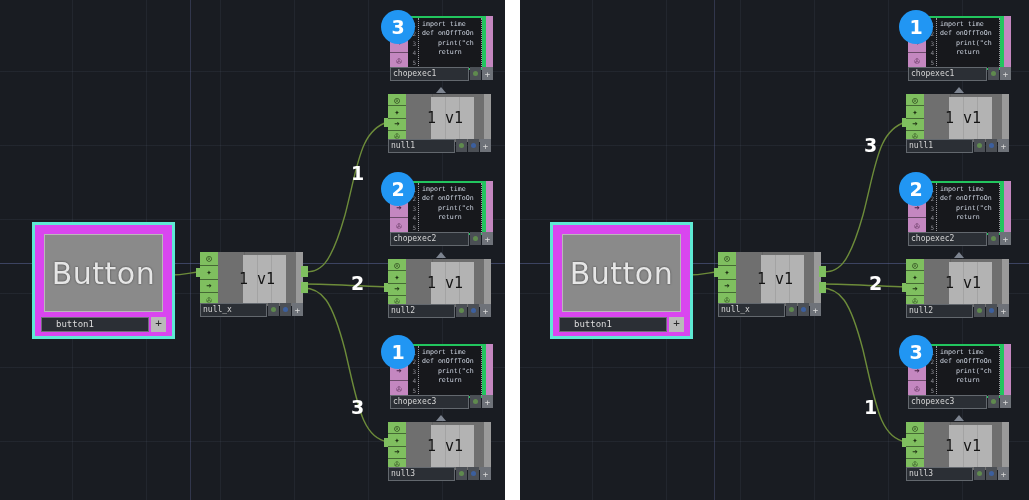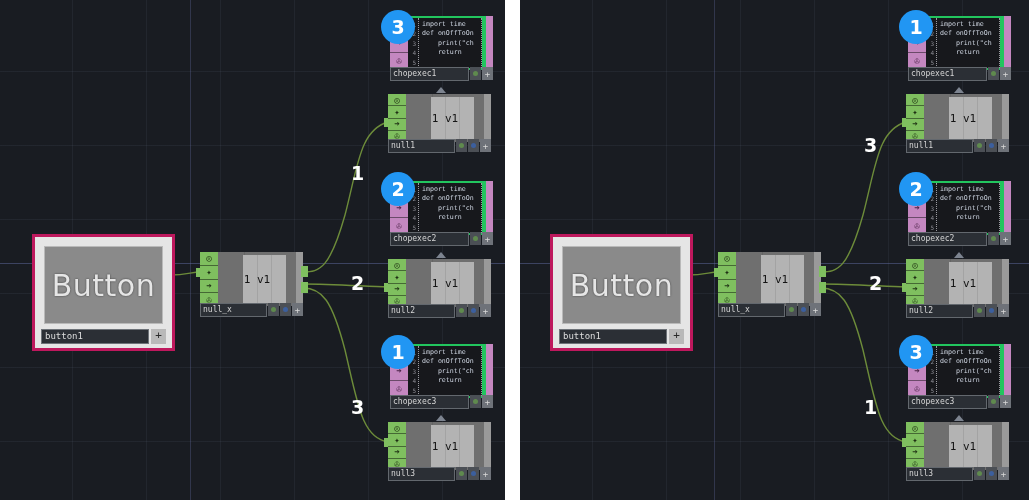--- a/index.html
+++ b/index.html
@@ -16,28 +16,28 @@
           linear-gradient(to bottom, rgba(120,130,150,0.10) 1px, transparent 1px);
         background-size:74px 74px;
         background-position:-2px -3px;
         pointer-events:none;}
   .axis-h{position:absolute;left:0;right:0;height:1px;background:rgba(105,115,175,0.45);}
   .axis-v{position:absolute;top:0;bottom:0;width:1px;background:rgba(105,115,175,0.30);}
 
   .wires{position:absolute;inset:0;pointer-events:none;}
 
   
-  .btnnode{position:absolute;background:#e5e5e5;border:3px solid #be185d;box-sizing:border-box;margin-top:12px;}
+  .btnnode{position:absolute;background:#d946ef;border:3px solid #5eead4;box-sizing:border-box;}
   .btnnode .face{position:absolute;left:9px;top:9px;right:9px;bottom:24px;
         background:#8a8a8a;border:1px solid #b9b9b9;display:flex;align-items:center;justify-content:center;}
   .btnnode .face span{color:#e6e6e6;font-family:"DejaVu Sans",sans-serif;font-size:30px;letter-spacing:0.5px;
         text-shadow:0 0 2px rgba(0,0,0,.6);}
   .btnnode .namebar{position:absolute;left:6px;right:6px;bottom:4px;height:15px;display:flex;align-items:center;}
   .btnnode .nm{flex:1;height:15px;background:#2b2f35;border:1px solid #6d7278;color:#dcdcdc;
-        font-size:9px;line-height:13px;padding-left:3px;box-sizing:border-box;overflow:hidden;white-space:nowrap;}
+        font-size:9px;line-height:13px;padding-left:14px;box-sizing:border-box;overflow:hidden;white-space:nowrap;}
   .btnnode .plus{width:15px;height:15px;background:#b9b9b9;color:#2a2a2a;font-size:11px;line-height:14px;
         text-align:center;margin-left:2px;box-sizing:border-box;}
 
   
   .node{position:absolute;box-sizing:border-box;}
   .node .body{position:absolute;left:0;right:0;top:0;bottom:16px;display:flex;}
   .node .strip{width:18px;display:flex;flex-direction:column;box-sizing:border-box;}
   .node .cell{flex:1;border-bottom:1px solid rgba(0,0,0,.45);display:flex;align-items:center;justify-content:center;
         font-size:9px;color:#23301c;}
   .node .cell:last-child{border-bottom:none;}
@@ -46,21 +46,21 @@
   .node.chop .strip{background:#c487c0;}
   .node.chop .cell{color:#4a2346;}
 
   .node .main{flex:1;position:relative;overflow:hidden;}
   .node.null .main{background:#6f6f6f;}
   .node.null .viewer{position:absolute;left:32%;top:3px;right:10px;bottom:3px;background:#b3b3b3;}
   .node.null .viewer:before{content:"";position:absolute;left:33%;top:0;bottom:0;width:1px;background:#a3a3a3;}
   .node.null .viewer:after{content:"";position:absolute;left:66%;top:0;bottom:0;width:1px;background:#a3a3a3;}
   .node.null .main:before{content:"";position:absolute;left:33%;top:0;bottom:0;width:1px;background:#656565;}
   .node .vlabel{position:absolute;inset:0;display:flex;align-items:center;justify-content:center;
-        font-size:11px;color:#141414;font-family:"DejaVu Sans Mono",monospace;z-index:3;}
+        font-size:15px;color:#141414;font-family:"DejaVu Sans Mono",monospace;z-index:3;}
   .node .railR{width:7px;background:#9a9a9a;}
 
   .node.chop .main{background:#22c55e;}
   .node.chop .code{position:absolute;left:0;top:2px;right:4px;bottom:2px;background:#17181c;display:flex;
         border-right:1px dotted #9a9aa0;}
   .node.chop .gutter{width:11px;color:#8c8c94;font-size:6px;line-height:9.4px;text-align:right;padding-top:2px;
         padding-right:2px;box-sizing:border-box;border-right:1px dotted #9a9aa0;}
   .node.chop .lines{flex:1;padding-top:2px;padding-left:3px;box-sizing:border-box;overflow:hidden;}
   .node.chop .ln{font-size:6.6px;line-height:9.4px;color:#cfd6e2;white-space:pre;}
 

